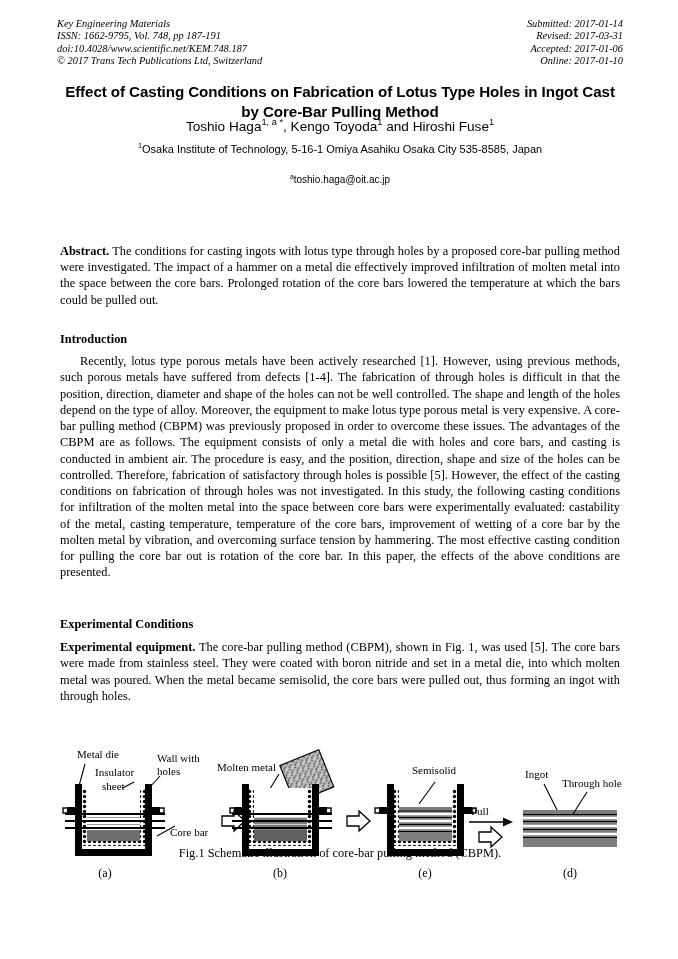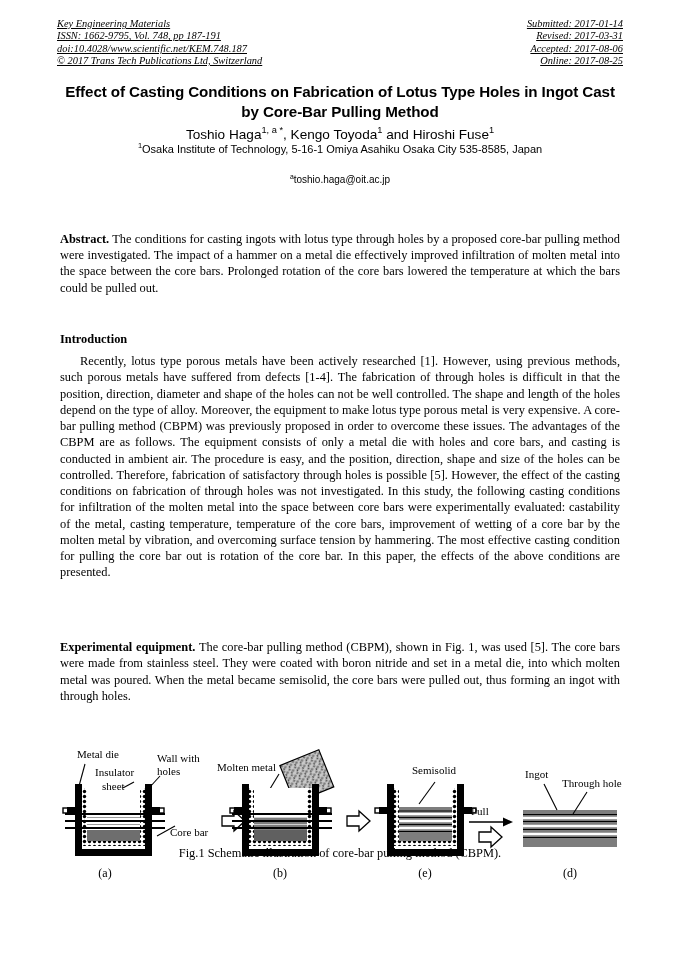--- a/index.html
+++ b/index.html
@@ -31,41 +31,41 @@
     top: 18px;
     width: 566px;
     display: flex;
     justify-content: space-between;
     font-style: italic;
     font-size: 10.4px;
     line-height: 12.3px;
   }
   .jheader .left { text-align: left; }
   .jheader .right { text-align: right; }
-  .jheader div div { white-space: nowrap; text-decoration: underline; }
+  .jheader div div { white-space: nowrap; }
 
   
   .title {
     position: absolute;
     left: 57px;
     top: 82px;
     width: 566px;
     text-align: center;
     font-family: "Liberation Sans", sans-serif;
     font-weight: bold;
     font-size: 15.2px;
     line-height: 20px;
     letter-spacing: -0.1px;
   }
 
   
   .authors {
     position: absolute;
     left: 57px;
-    top: 126px;
+    top: 118px;
     width: 566px;
     text-align: center;
     font-family: "Liberation Sans", sans-serif;
     font-size: 13.6px;
     line-height: 17px;
   }
   .affil {
     position: absolute;
     left: 47px;
     top: 142px;
@@ -100,21 +100,21 @@
     font-family: "Liberation Sans", sans-serif;
     font-size: 10.8px;
     line-height: 14px;
   }
   .keywords b { font-weight: bold; }
 
   
   .abstract {
     position: absolute;
     left: 60px;
-    top: 231px;
+    top: 243px;
     width: 560px;
     font-size: 12.4px;
     line-height: 16.2px;
     text-align: justify;
   }
   .abstract b { font-weight: bold; }
 
   
   .sec-head {
     position: absolute;
@@ -165,22 +165,22 @@
   <div class="jheader">
     <div class="left">
       <div>Key Engineering Materials</div>
       <div>ISSN: 1662-9795, Vol. 748, pp 187-191</div>
       <div>doi:10.4028/www.scientific.net/KEM.748.187</div>
       <div>© 2017 Trans Tech Publications Ltd, Switzerland</div>
     </div>
     <div class="right">
       <div>Submitted: 2017-01-14</div>
       <div>Revised: 2017-03-31</div>
-      <div>Accepted: 2017-08-06</div>
-      <div>Online: 2017-08-25</div>
+      <div>Accepted: 2017-01-06</div>
+      <div>Online: 2017-01-10</div>
     </div>
   </div>
 
   <div class="title">Effect of Casting Conditions on Fabrication of Lotus Type Holes in Ingot Cast by Core-Bar Pulling Method</div>
 
   <div class="authors">
     <span>Toshio Haga</span><sup>1, a *</sup><span>, </span><span>Kengo Toyoda</span><sup>1</sup><span> and </span><span>Hiroshi Fuse</span><sup>1</sup>
   </div>
 
   <div class="affil">
@@ -193,20 +193,21 @@
 
 
   <div class="abstract">
     <b>Abstract.</b>
     <span>The conditions for casting ingots with lotus type through holes by a proposed core-bar pulling method were investigated. The impact of a hammer on a metal die effectively improved infiltration of molten metal into the space between the core bars. Prolonged rotation of the core bars lowered the temperature at which the bars could be pulled out.</span>
   </div>
 
   <div class="sec-head" id="intro-head">Introduction</div>
   <div class="body-par indent" id="intro-par">Recently, lotus type porous metals have been actively researched [1]. However, using previous methods, such porous metals have suffered from defects [1-4]. The fabrication of through holes is difficult in that the position, direction, diameter and shape of the holes can not be well controlled. The shape and length of the holes depend on the type of alloy. Moreover, the equipment to make lotus type porous metal is very expensive. A core-bar pulling method (CBPM) was previously proposed in order to overcome these issues. The advantages of the CBPM are as follows. The equipment consists of only a metal die with holes and core bars, and casting is conducted in ambient air. The procedure is easy, and the position, direction, shape and size of the holes can be controlled. Therefore, fabrication of satisfactory through holes is possible [5]. However, the effect of the casting conditions on fabrication of through holes was not investigated. In this study, the following casting conditions for infiltration of the molten metal into the space between core bars were experimentally evaluated: castability of the metal, casting temperature, temperature of the core bars, improvement of wetting of a core bar by the molten metal by vibration, and overcoming surface tension by hammering. The most effective casting condition for pulling the core bar out is rotation of the core bar. In this paper, the effects of the above conditions are presented.</div>
 
+  <div class="sec-head" id="exp-head">Experimental Conditions</div>
   <div class="body-par" id="exp-par">
     <b>Experimental equipment.</b>
     <span>The core-bar pulling method (CBPM), shown in Fig. 1, was used [5]. The core bars were made from stainless steel. They were coated with boron nitride and set in a metal die, into which molten metal was poured. When the metal became semisolid, the core bars were pulled out, thus forming an ingot with through holes.</span>
   </div>
 
   <div class="figure">
     <svg width="566" height="140" viewBox="0 0 566 140" xmlns="http://www.w3.org/2000/svg">
       <defs>
         <pattern id="insulpat" width="5" height="5" patternUnits="userSpaceOnUse">
           <rect width="5" height="5" fill="#ffffff"></rect>

